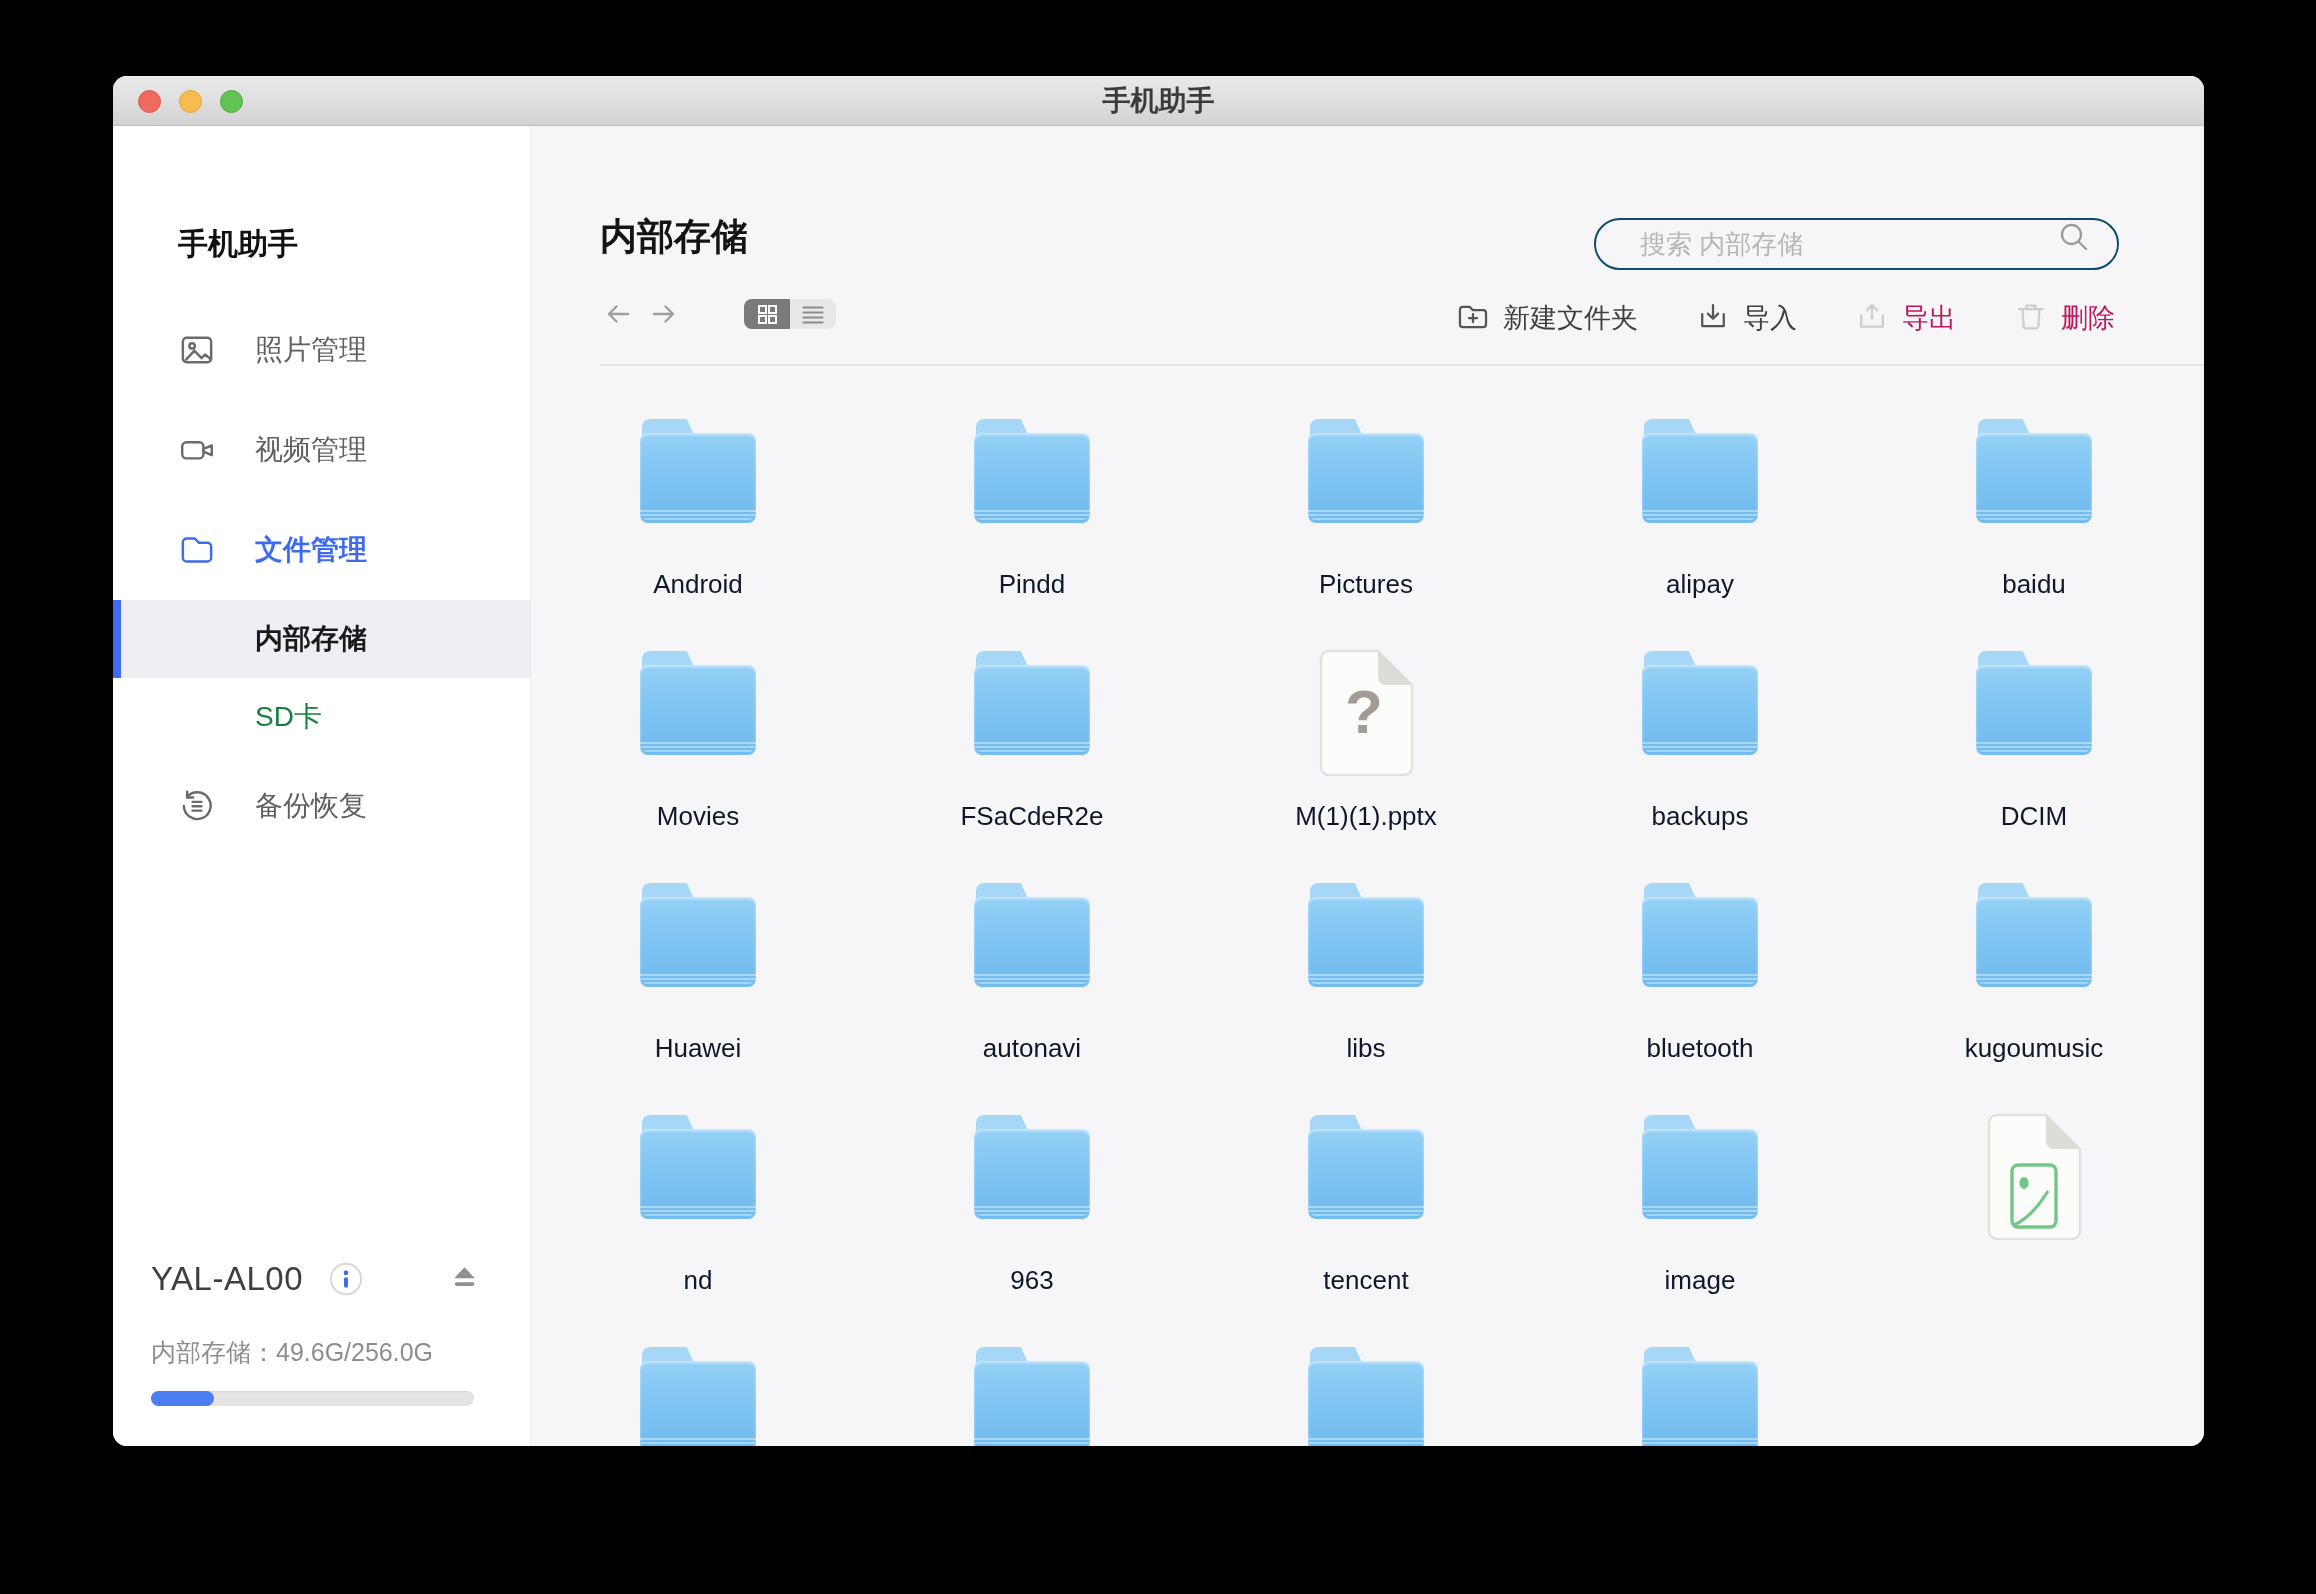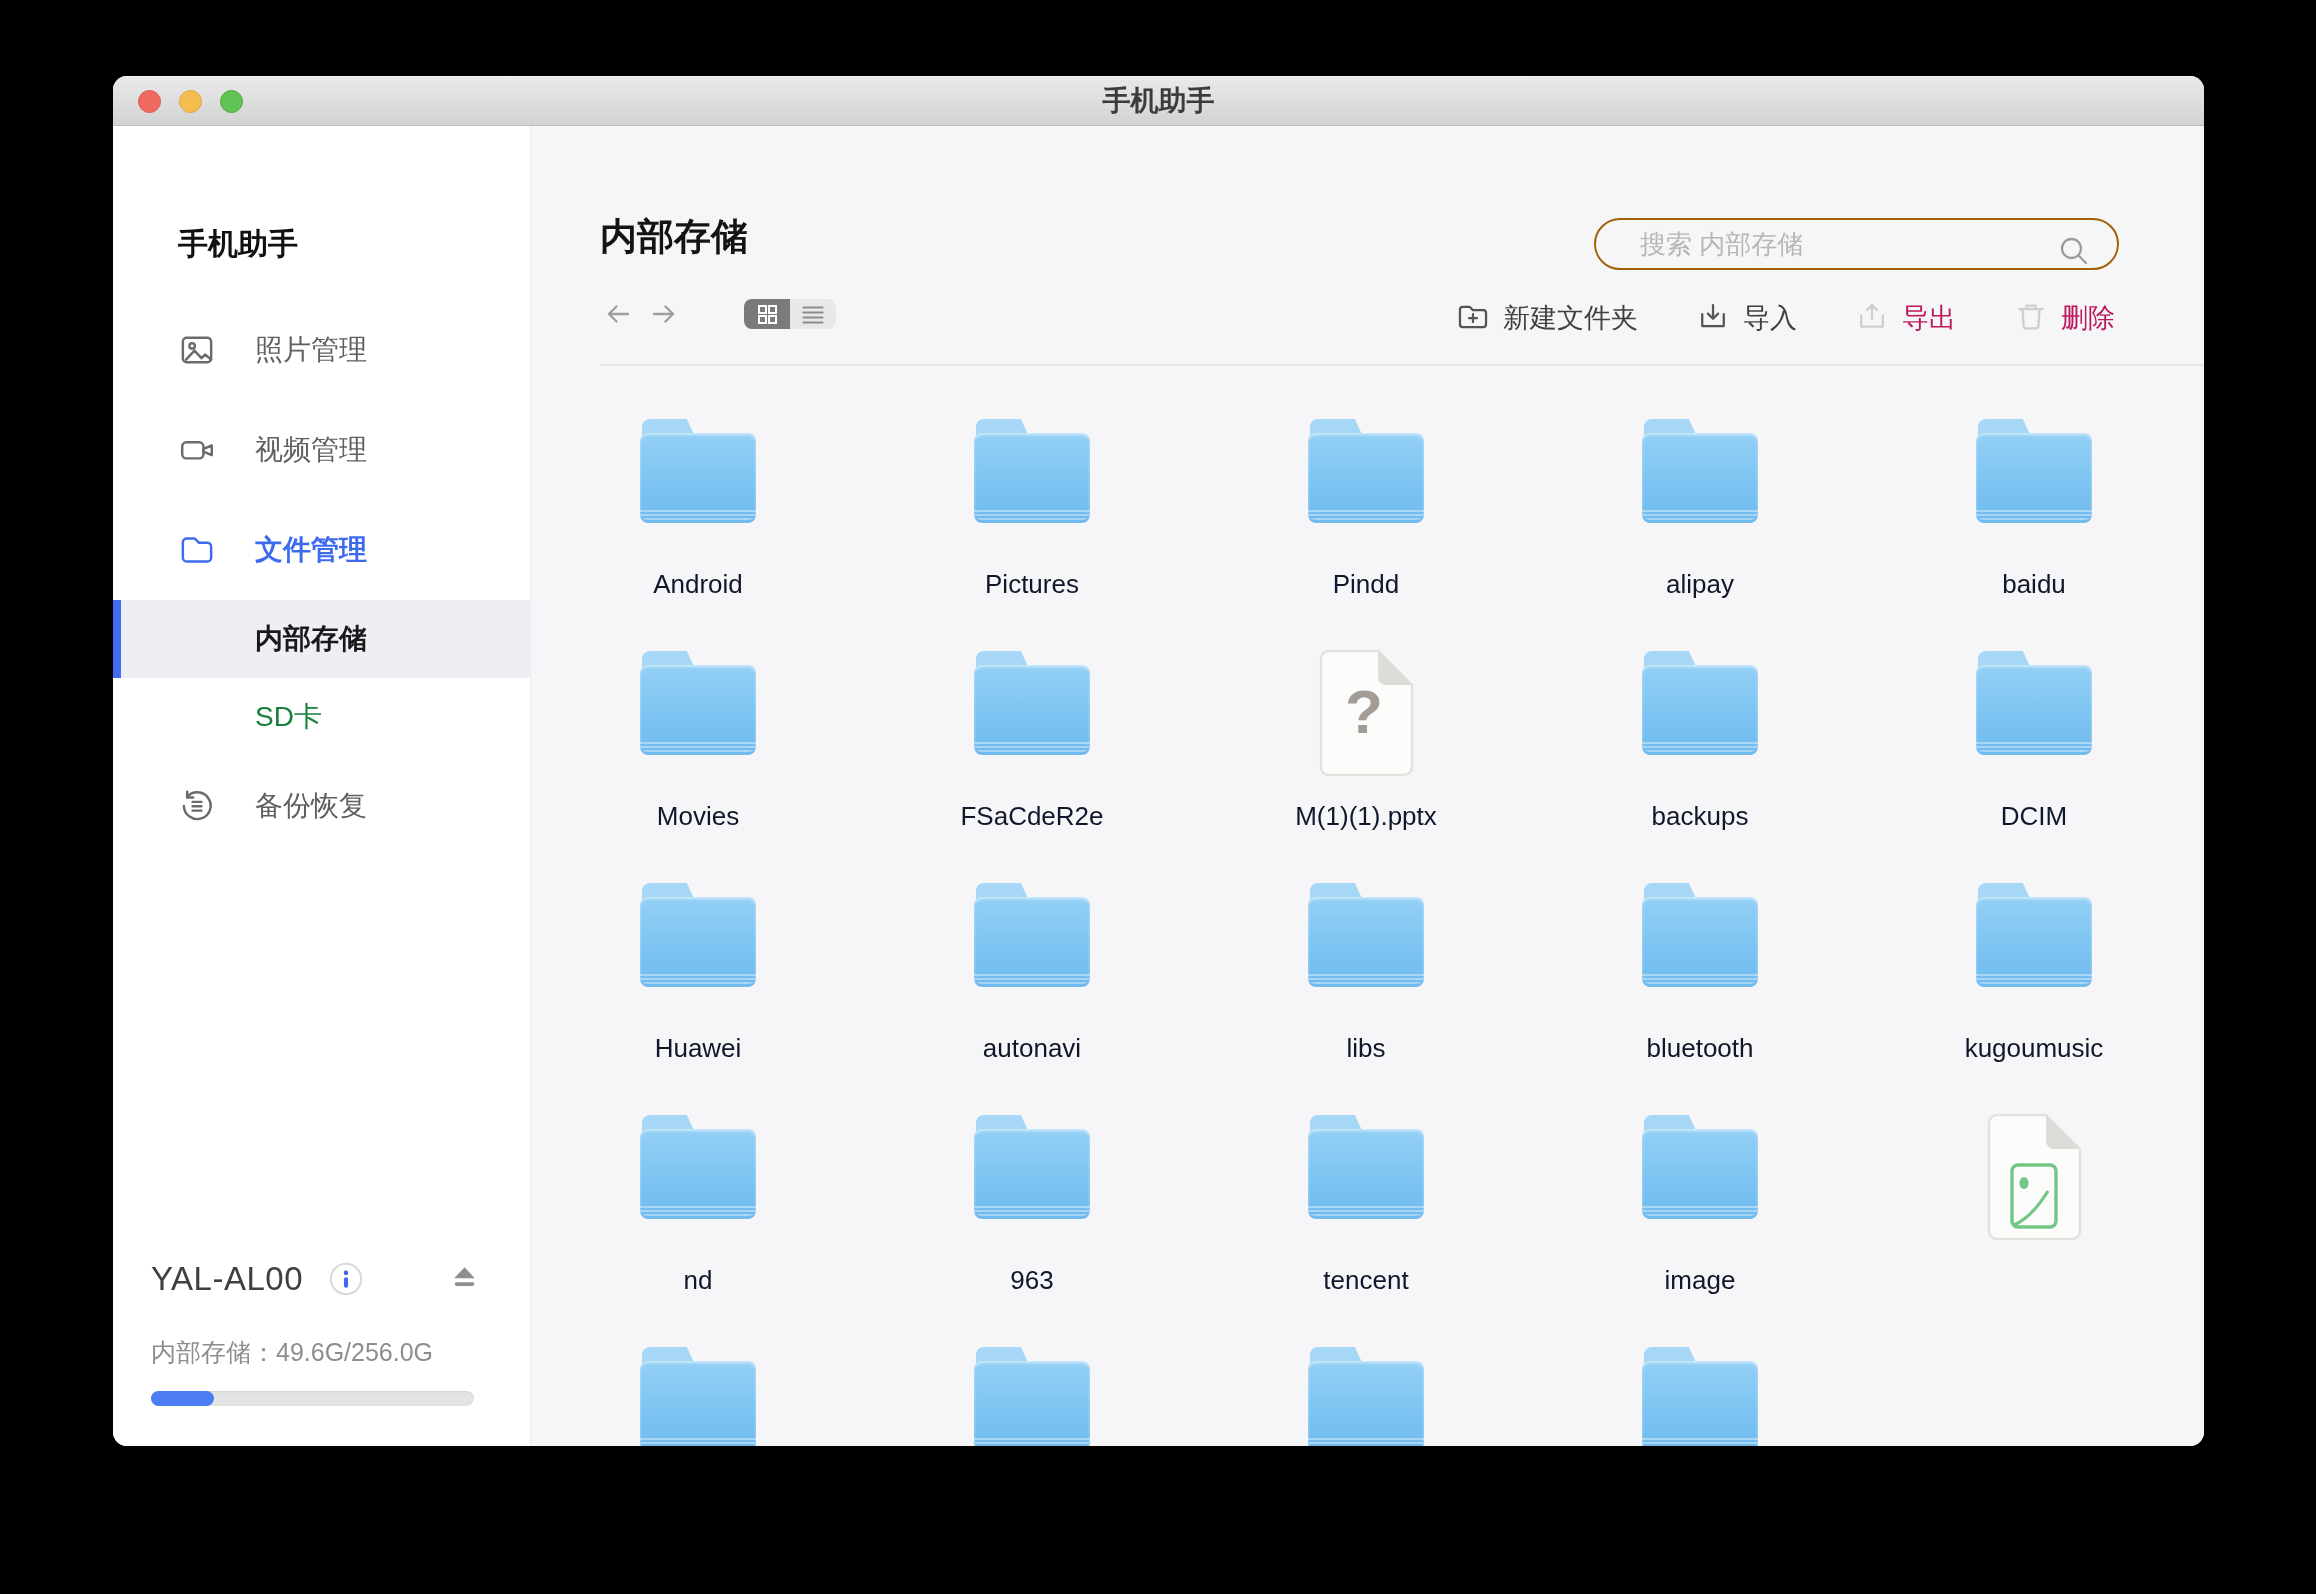--- a/index.html
+++ b/index.html
@@ -52,21 +52,21 @@
     box-shadow:inset 0 1px 2px rgba(0,0,0,.08); }
   .progress-fill { height:100%; border-radius:8px; background:#4c7df2; }
 
   
   .main { position:relative; flex:1; background:#f6f6f8; min-width:0; }
   .main-header { position:relative; height:240px; }
   .main-header::after { content:""; position:absolute; left:69px; right:0; bottom:0;
     height:2px; background:#e4e4e6; }
   .page-title { position:absolute; left:69px; top:86px; font-size:37px; font-weight:700; color:#141414; }
   .search { position:absolute; top:92px; right:85px; width:525px; height:52px;
-    border:2px solid #a16207; border-radius:26px; display:flex; align-items:flex-end; }
+    border:2px solid #0c4a6e; border-radius:26px; display:flex; align-items:flex-start; }
   .search input { flex:1; height:100%; border:none; outline:none; background:transparent;
     padding:0 10px 0 44px; font-size:26px; color:#444;
     font-family:"Liberation Sans","DejaVu Sans",sans-serif; }
   .search input::placeholder { color:#b6b6b6; }
   .search-icon { margin-right:26px; display:inline-flex; }
 
   .nav-cluster { position:absolute; left:69px; top:170px; display:flex; align-items:center; }
   .nav-arrow { border:none; background:transparent; padding:0; width:36px; height:36px;
     display:flex; align-items:center; justify-content:center; cursor:default; }
   .nav-arrow + .nav-arrow { margin-left:10px; }
@@ -287,31 +287,31 @@
     <div class="cell-label">Android</div>
   </div>
             <div class="cell type-folder">
     <div class="icon-wrap">
       <div class="folder-icon">
         <i class="folder-tab"></i>
                   <i class="folder-body"></i>
       </div>
 
     </div>
+    <div class="cell-label">Pindd</div>
+  </div>
+            <div class="cell type-folder">
+    <div class="icon-wrap">
+      <div class="folder-icon">
+        <i class="folder-tab"></i>
+                  <i class="folder-body"></i>
+      </div>
+
+    </div>
     <div class="cell-label">Pictures</div>
-  </div>
-            <div class="cell type-folder">
-    <div class="icon-wrap">
-      <div class="folder-icon">
-        <i class="folder-tab"></i>
-                  <i class="folder-body"></i>
-      </div>
-
-    </div>
-    <div class="cell-label">Pindd</div>
   </div>
             <div class="cell type-folder">
     <div class="icon-wrap">
       <div class="folder-icon">
         <i class="folder-tab"></i>
                   <i class="folder-body"></i>
       </div>
 
     </div>
     <div class="cell-label">alipay</div>

